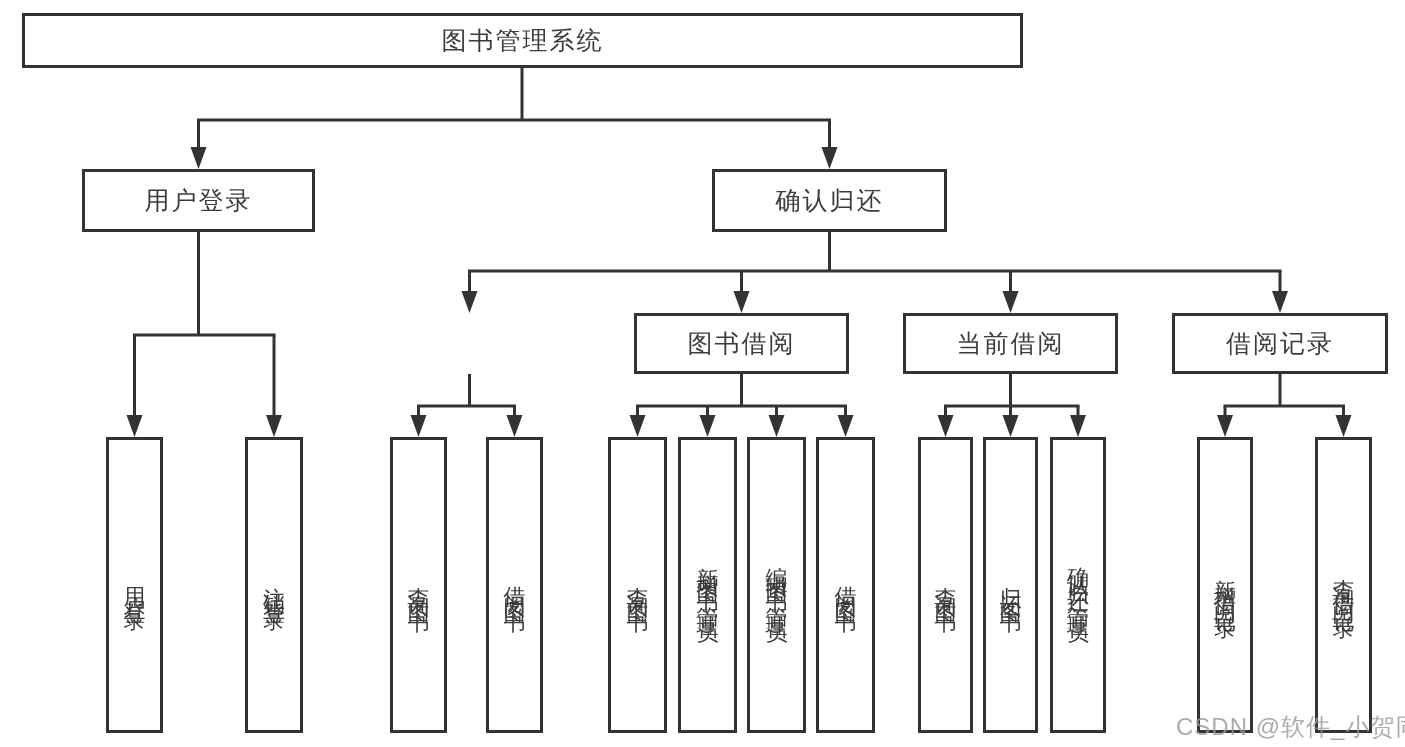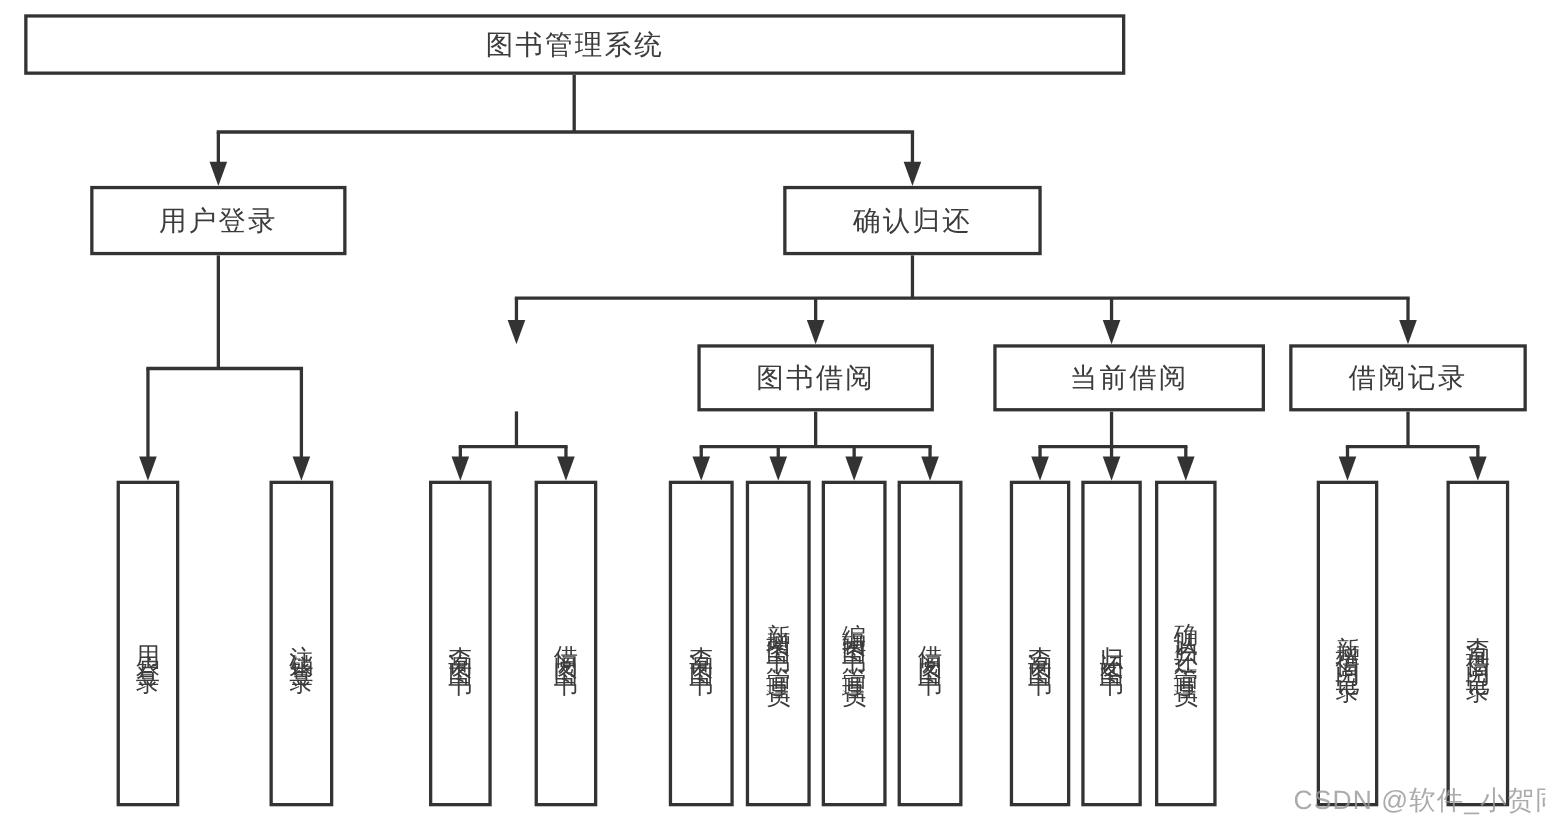--- a/index.html
+++ b/index.html
@@ -118,21 +118,21 @@
   <div class="box hbox" style="left:82px;top:169px;width:233px;height:63px">
     <span>用户登录</span>
   </div>
   <div class="box hbox" style="left:712px;top:169px;width:235px;height:63px">
     <span>确认归还</span>
   </div>
 
   <div class="box hbox" style="left:634px;top:313px;width:215px;height:61px">
     <span>图书借阅</span>
   </div>
-  <div class="box hbox" style="left:903px;top:313px;width:247px;height:61px">
+  <div class="box hbox" style="left:903px;top:313px;width:215px;height:61px">
     <span>当前借阅</span>
   </div>
   <div class="box hbox" style="left:1172px;top:313px;width:216px;height:61px">
     <span>借阅记录</span>
   </div>
 
   <div class="box vbox" style="left:106px;top:437px;width:57px;height:296px">
     <span>用户登录</span>
   </div>
   <div class="box vbox" style="left:245px;top:437px;width:58px;height:296px">

